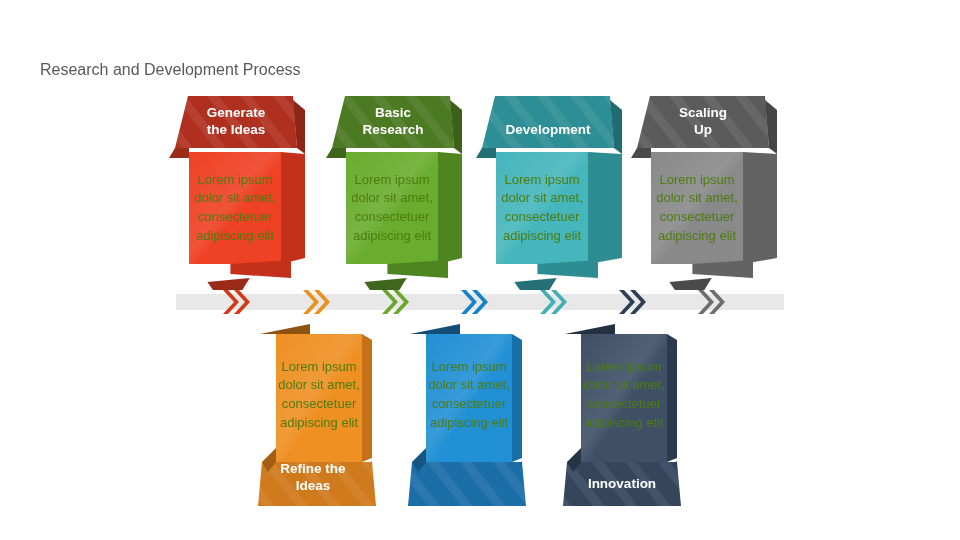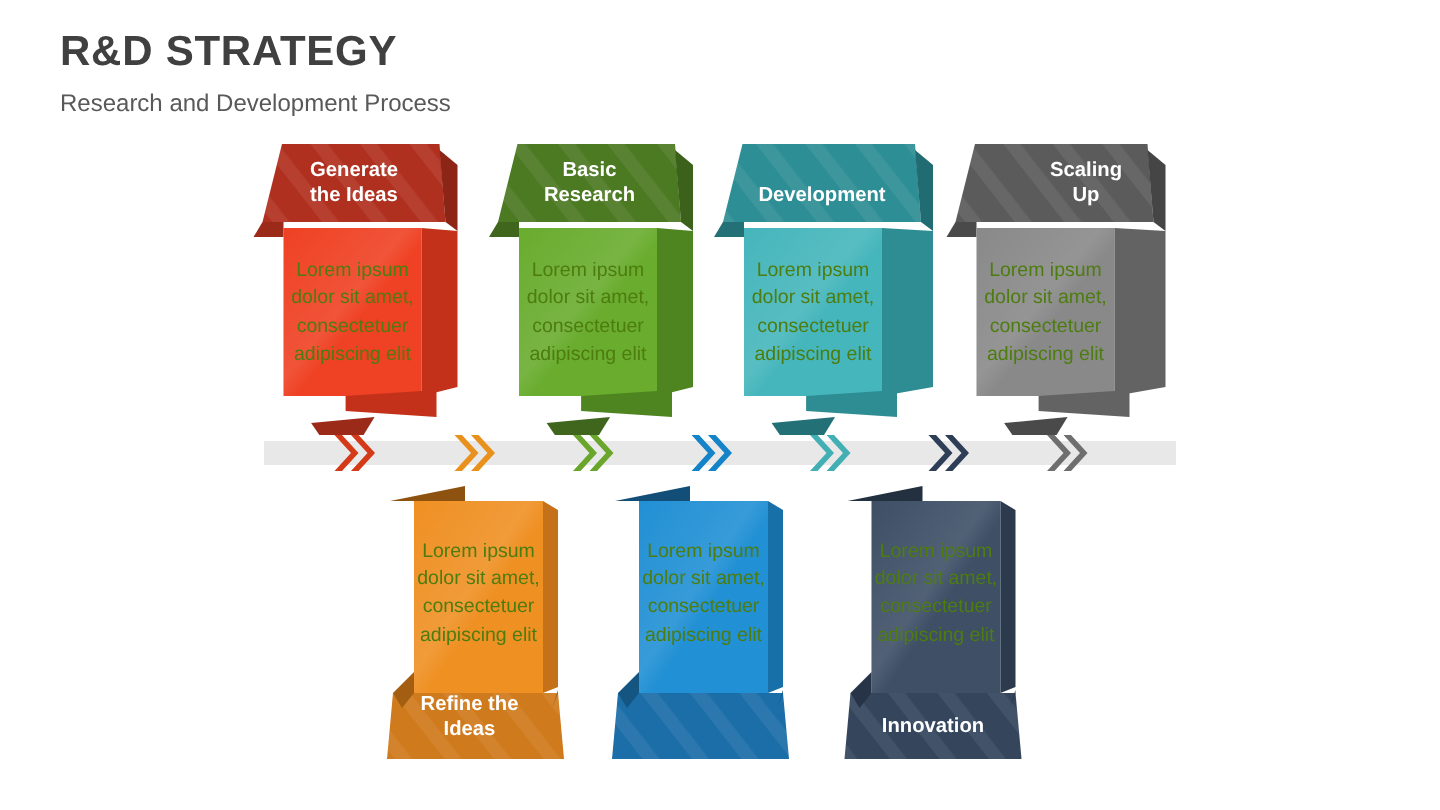--- a/index.html
+++ b/index.html
@@ -39,21 +39,20 @@
     font-weight:normal;font-size:13px;line-height:1.44;
     display:flex;align-items:center;justify-content:center;
   }
   .bn-head span,.bn-body span{display:block;width:100%;}
 </style>
 </head>
 <body>
 
 <div id="stage">
 
-  <div class="title">R&amp;D STRATEGY</div>
   <div class="subtitle">Research and Development Process</div>
 
   <svg class="layer" viewBox="0 0 960 540" xmlns="http://www.w3.org/2000/svg">
     <defs>
       <linearGradient id="gloss" x1="0" y1="0" x2="1" y2="1">
         <stop offset="0%" stop-color="#ffffff" stop-opacity="0.00"></stop>
         <stop offset="45%" stop-color="#ffffff" stop-opacity="0.10"></stop>
         <stop offset="55%" stop-color="#ffffff" stop-opacity="0.00"></stop>
       </linearGradient>
       <pattern id="stripe" width="26" height="26" patternUnits="userSpaceOnUse" patternTransform="rotate(-38)">
@@ -153,21 +152,21 @@
       </div>
       <div class="bn-body" style="left: 350px; top: 158px; width: 84px; height: 100px;">
         <span>Lorem ipsum dolor sit amet, consectetuer adipiscing elit</span>
       </div>
       <div class="bn-head" style="left: 482px; top: 104px; width: 132px; height: 52px;">
         <span>Development</span>
       </div>
       <div class="bn-body" style="left: 500px; top: 158px; width: 84px; height: 100px;">
         <span>Lorem ipsum dolor sit amet, consectetuer adipiscing elit</span>
       </div>
-      <div class="bn-head" style="left: 658px; top: 96px; width: 132px; height: 52px;">
+      <div class="bn-head" style="left: 637px; top: 96px; width: 132px; height: 52px;">
         <span>Scaling<br>Up</span>
       </div>
       <div class="bn-body" style="left: 655px; top: 158px; width: 84px; height: 100px;">
         <span>Lorem ipsum dolor sit amet, consectetuer adipiscing elit</span>
       </div>
       <div class="bn-body" style="left: 278px; top: 344px; width: 82px; height: 102px;">
         <span>Lorem ipsum dolor sit amet, consectetuer adipiscing elit</span>
       </div>
       <div class="bn-head" style="left: 254px; top: 462px; width: 118px; height: 32px;">
         <span>Refine the<br>Ideas</span>

